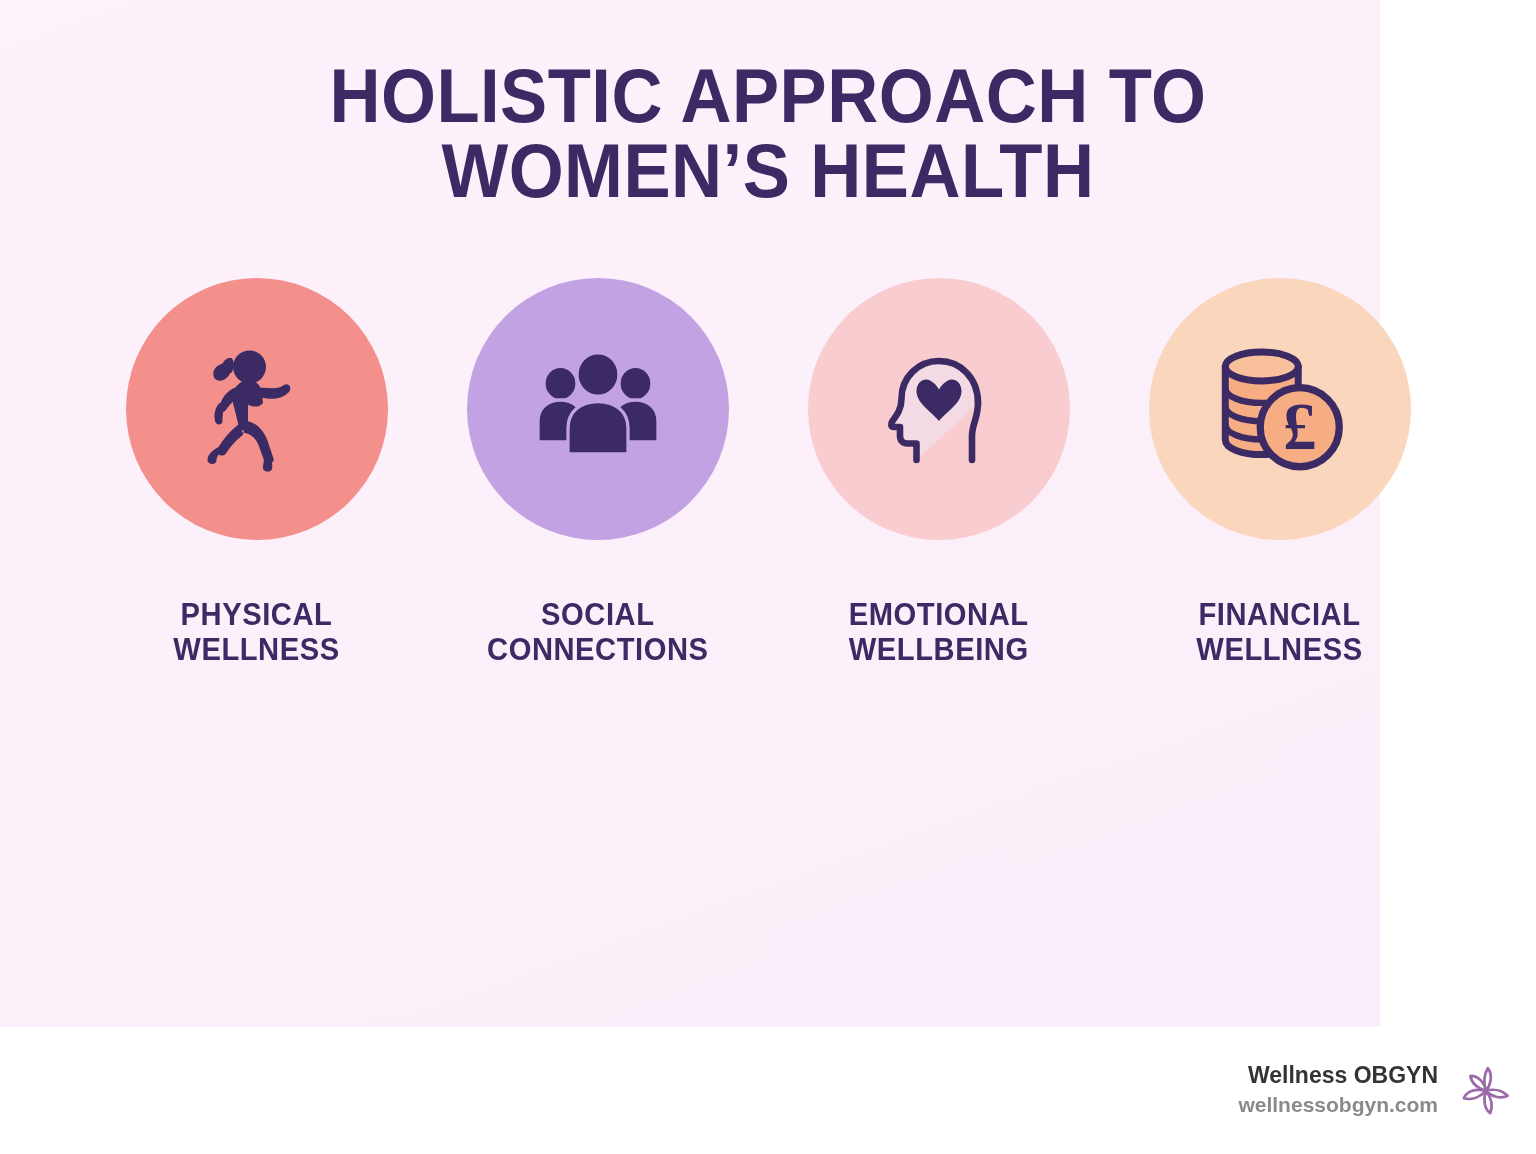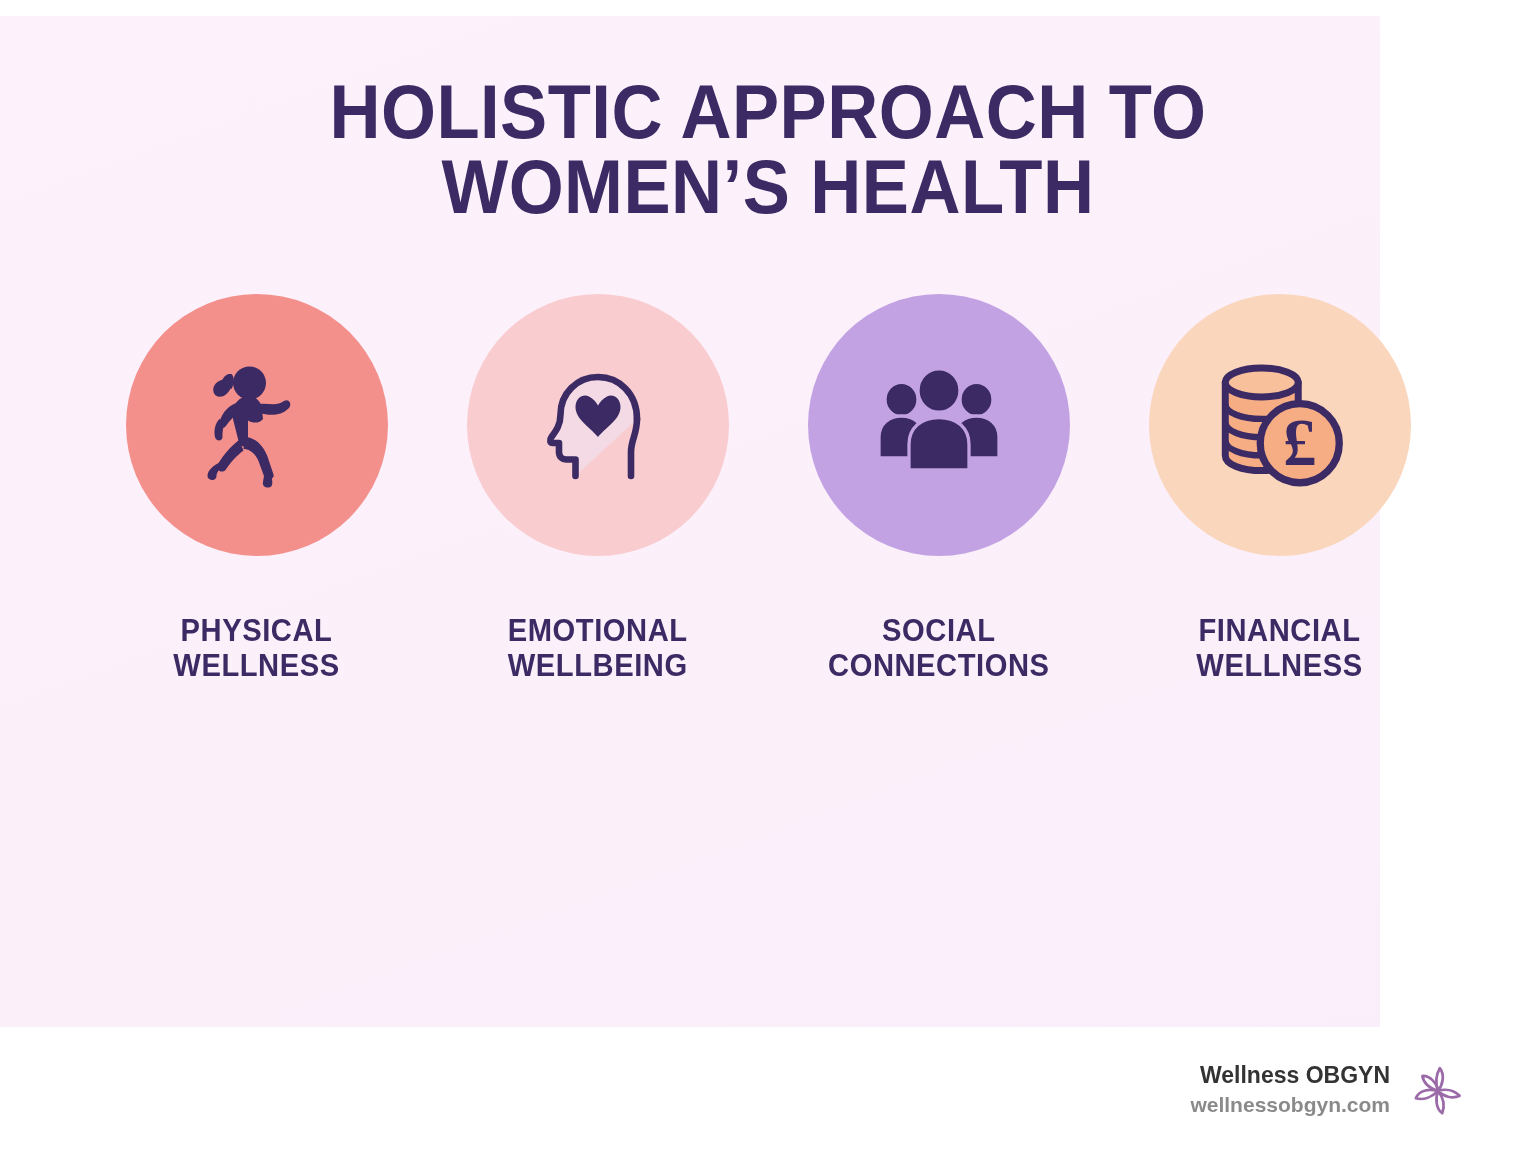--- a/index.html
+++ b/index.html
@@ -17,21 +17,21 @@
   #poster {
     position: relative;
     width: 1536px;
     height: 1154px;
     background: #ffffff;
   }
 
   #main-panel {
     position: absolute;
     left: 0;
-    top: 16px;
+    top: 0;
     width: 1380px;
     height: 1027px;
     background: linear-gradient(160deg, #fdf2fb 0%, #fcf0fa 40%, #faeefa 100%);
   }
 
   #title {
     position: absolute;
     left: 0;
     top: 58px;
     width: 1536px;
@@ -98,21 +98,21 @@
   #footer {
     position: absolute;
     left: 0;
     top: 1027px;
     width: 1536px;
     height: 127px;
     background: #ffffff;
     display: flex;
     align-items: center;
     justify-content: flex-end;
-    padding-right: 68px;
+    padding-right: 20px;
     box-sizing: border-box;
   }
   #footer-text {
     text-align: right;
     margin-right: 18px;
   }
   #brand-name {
     font-family: "Liberation Sans", sans-serif;
     font-weight: bold;
     font-size: 23px;
@@ -168,54 +168,54 @@
           </svg>
         </div>
         <div class="cell-label">
           <span>PHYSICAL</span>
           <span class="l2">WELLNESS</span>
         </div>
       </div>
 
 
       <div class="cell">
-        <div class="circle" style="background:#f9ccd0">
-          <svg width="150" height="150" viewBox="0 0 100 100">
-
-            <path d="M76 46 C76 29 64 18 50 18 C36 18 25 29 25 43 C25 50 22 54 19 58 C17.5 60 18 62 20 62 L24 62 L24 68 C24 71 26 73 29 73 L35 73 L35 84" fill="#f4dae4" stroke="#3b2a63" stroke-width="4.4" stroke-linecap="round" stroke-linejoin="round"></path>
-            <path d="M76 46 C76 56 72 60 72 68 L72 84" fill="none" stroke="#3b2a63" stroke-width="4.4" stroke-linecap="round"></path>
-
-            <path d="M50 58 C44 51 35 46 35 38 C35 32 40 29 44 31 C47 32.5 49 35 50 37 C51 35 53 32.5 56 31 C60 29 65 32 65 38 C65 46 56 51 50 58 Z" fill="#3b2a63"></path>
-          </svg>
-        </div>
-        <div class="cell-label">
-          <span>EMOTIONAL</span>
-          <span class="l2">WELLBEING</span>
-        </div>
-      </div>
-
-      <div class="cell">
         <div class="circle" style="background:#c2a2e3">
           <svg width="150" height="150" viewBox="0 0 100 100">
             <g fill="#3b2a63" stroke="#c2a2e3" stroke-width="2.2">
 
               <ellipse cx="25" cy="33" rx="11" ry="11.5"></ellipse>
               <path d="M10 72 L10 58 C10 49 17 44 25 44 C33 44 40 49 40 58 L40 72 Z"></path>
 
               <ellipse cx="75" cy="33" rx="11" ry="11.5"></ellipse>
               <path d="M60 72 L60 58 C60 49 67 44 75 44 C83 44 90 49 90 58 L90 72 Z"></path>
 
               <ellipse cx="50" cy="27" rx="14" ry="14.5"></ellipse>
               <path d="M30 80 L30 63 C30 52 38 45 50 45 C62 45 70 52 70 63 L70 80 Z"></path>
             </g>
           </svg>
         </div>
         <div class="cell-label">
           <span>SOCIAL</span>
           <span class="l2">CONNECTIONS</span>
+        </div>
+      </div>
+
+      <div class="cell">
+        <div class="circle" style="background:#f9ccd0">
+          <svg width="150" height="150" viewBox="0 0 100 100">
+
+            <path d="M76 46 C76 29 64 18 50 18 C36 18 25 29 25 43 C25 50 22 54 19 58 C17.5 60 18 62 20 62 L24 62 L24 68 C24 71 26 73 29 73 L35 73 L35 84" fill="#f4dae4" stroke="#3b2a63" stroke-width="4.4" stroke-linecap="round" stroke-linejoin="round"></path>
+            <path d="M76 46 C76 56 72 60 72 68 L72 84" fill="none" stroke="#3b2a63" stroke-width="4.4" stroke-linecap="round"></path>
+
+            <path d="M50 58 C44 51 35 46 35 38 C35 32 40 29 44 31 C47 32.5 49 35 50 37 C51 35 53 32.5 56 31 C60 29 65 32 65 38 C65 46 56 51 50 58 Z" fill="#3b2a63"></path>
+          </svg>
+        </div>
+        <div class="cell-label">
+          <span>EMOTIONAL</span>
+          <span class="l2">WELLBEING</span>
         </div>
       </div>
 
 
 
       <div class="cell">
         <div class="circle" style="background:#fad6bd">
           <svg width="152" height="152" viewBox="0 0 100 100">
 
             <path d="M14 22 L14 70 C14 76 25 80 38 80 C51 80 62 76 62 70 L62 22 Z" fill="#f7ad84" stroke="#3b2a63" stroke-width="4.6" stroke-linejoin="round"></path>

